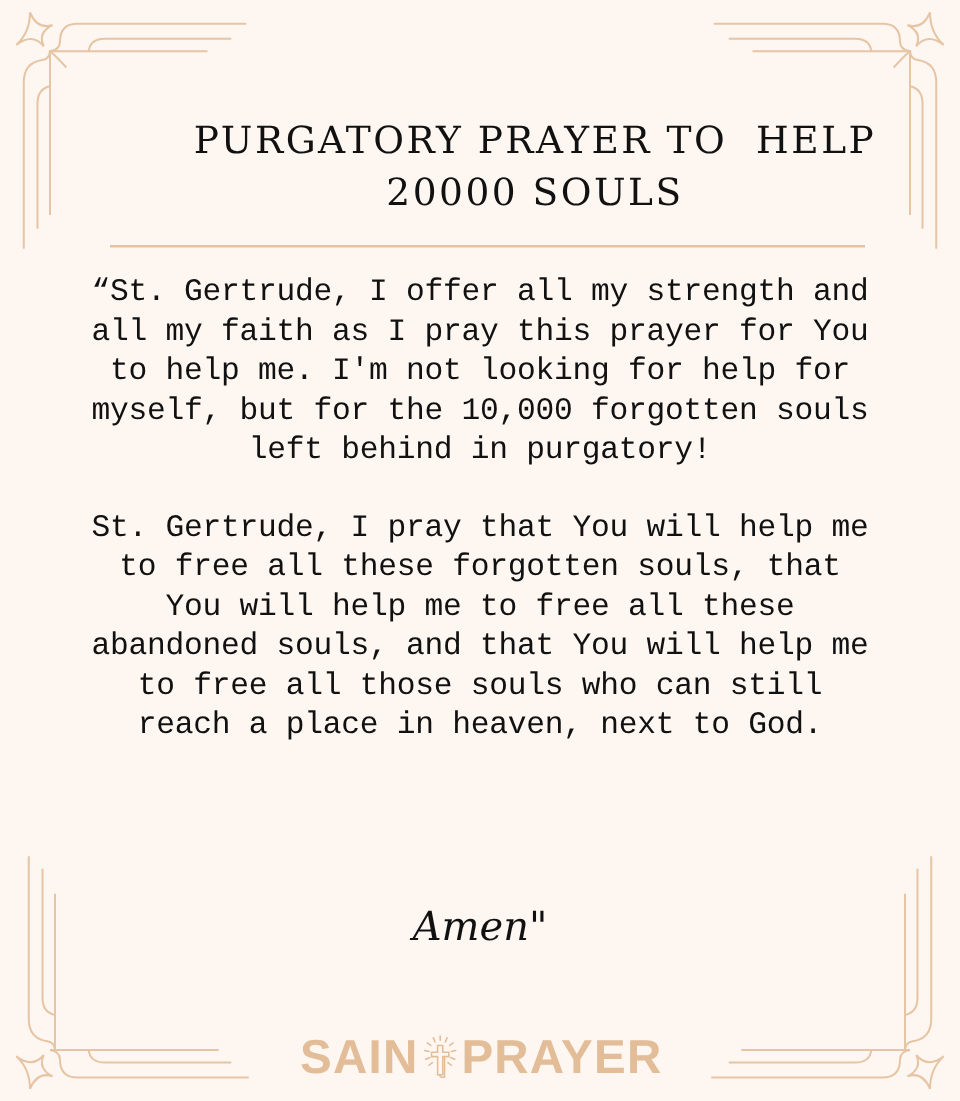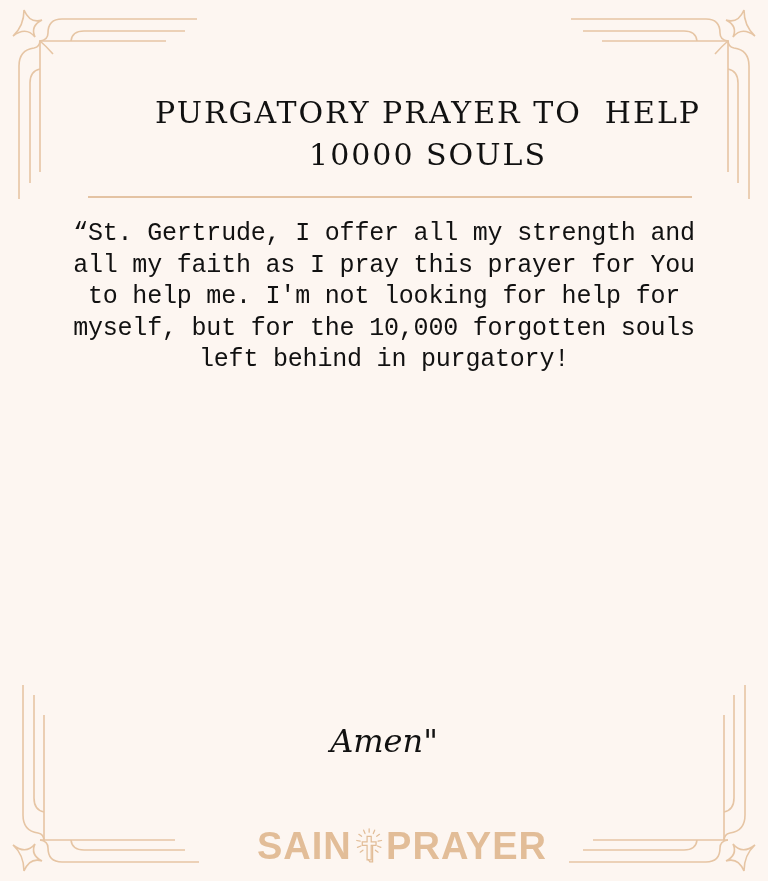--- a/index.html
+++ b/index.html
@@ -31,21 +31,21 @@
     }
     .body-text p { margin: 0 0 31px 0; }
     .amen {
       position: absolute; left: 0; width: 768px; top: 722px;
       text-align: center;
       font-family: "DejaVu Serif", serif;
       font-style: italic;
       font-size: 32px; color: #111;
     }
     .logo {
-      position: absolute; left: 257px; top: 818px; width: 290px; height: 56px;
+      position: absolute; left: 240px; top: 818px; width: 290px; height: 56px;
       display: flex; align-items: center; justify-content: center;
       font-family: "Liberation Sans", sans-serif; font-weight: bold;
       font-size: 38px; color: #e2bd98; letter-spacing: 1px;
     }
     .logo .cross { width: 44px; height: 56px; margin: 0 2px; }
   </style>
 </head>
 <body>
 
 <svg class="frame" viewBox="0 0 768 881" xmlns="http://www.w3.org/2000/svg">
@@ -90,27 +90,28 @@
       <path d="M23 196 V66 Q23 50 38 48 Q44 47 44 40"></path>
       <path d="M34 186 V83 Q34 71 44 69"></path>
       <path d="M44 41 V166"></path>
       <path d="M24 10 Q30 24 42 20 Q30 26 35 37 Q26 26 13 36 Q24 26 24 10 Z"></path>
     </g>
   </g>
 </svg>
 
 <h1 class="title">
   <span style="white-space:pre">PURGATORY PRAYER TO  HELP</span><br>
-  <span>10000 SOULS</span>
+  <span>20000 SOULS</span>
 </h1>
 
 <div class="title-rule"></div>
 
 <div class="body-text">
   <p>“St. Gertrude, I offer all my strength and all my faith as I pray this prayer for You to help me. I'm not looking for help for myself, but for the 10,000 forgotten souls left behind in purgatory!</p>
+  <p>St. Gertrude, I pray that You will help me to free all these forgotten souls, that You will help me to free all these abandoned souls, and that You will help me to free all those souls who can still reach a place in heaven, next to God.</p>
 </div>
 
 <div class="amen">Amen"</div>
 
 <div class="logo">
   <span>SAIN</span>
   <svg class="cross" viewBox="0 0 44 56" xmlns="http://www.w3.org/2000/svg">
     <g fill="none" stroke="#e2bd98" stroke-width="1.8" stroke-linecap="round">
       <path d="M19 14 H25 V22 H32 V27 H25 V48 H19 V27 H12 V22 H19 Z"></path>
       <path d="M21 48 L23 51 H27 V28"></path>

